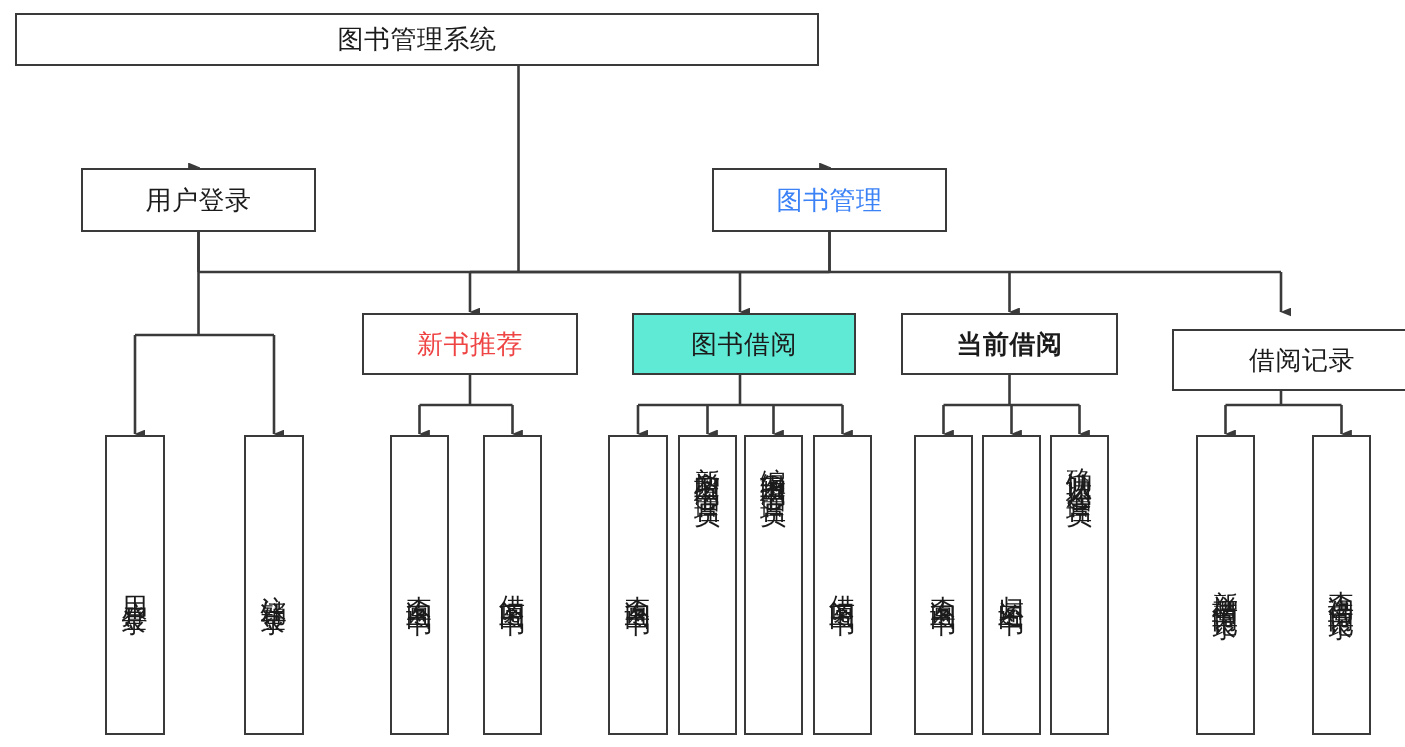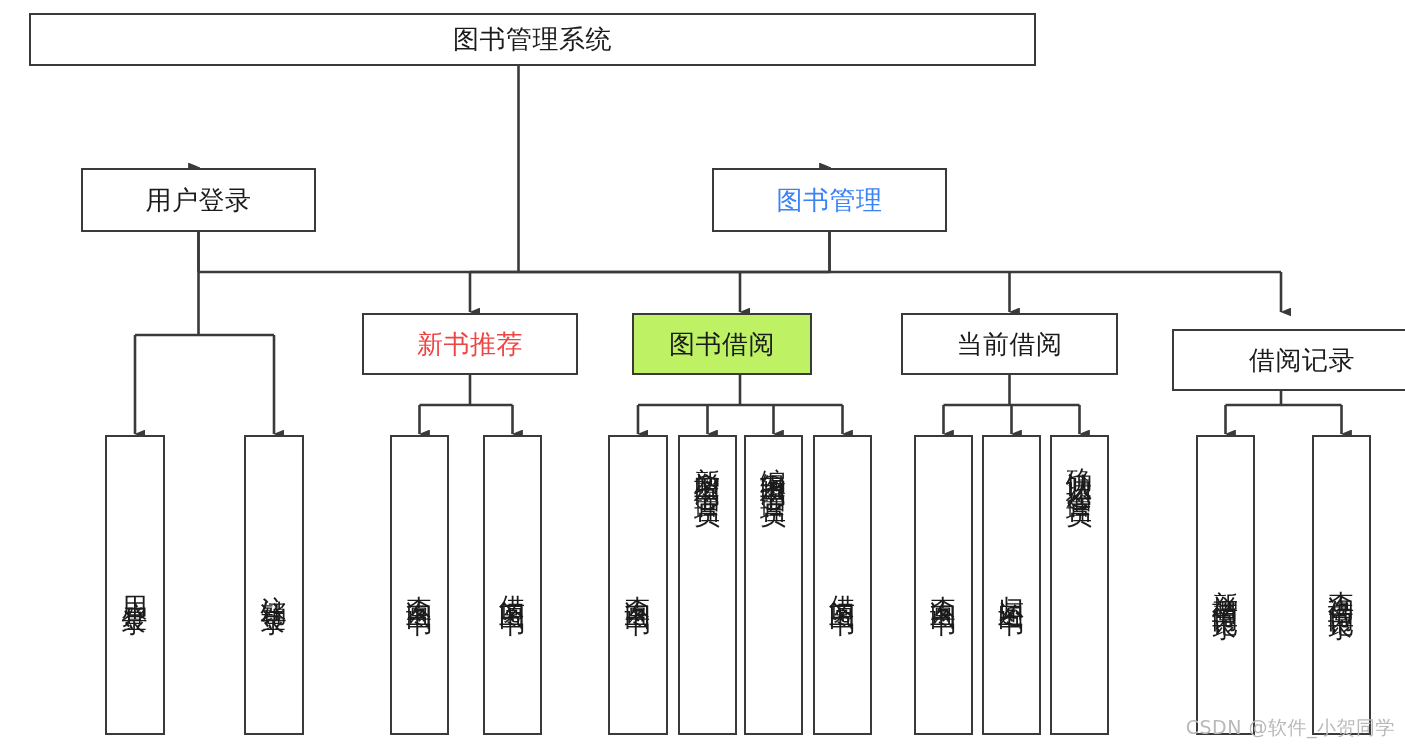--- a/index.html
+++ b/index.html
@@ -119,37 +119,37 @@
         <path d="M1011.5,405 L1011.5,434" marker-end="url(#arrowhead)"></path>
         <path d="M1079.5,405 L1079.5,434" marker-end="url(#arrowhead)"></path>
         <path d="M1281,375 L1281,405"></path>
         <path d="M1225.5,405 L1341.5,405"></path>
         <path d="M1225.5,405 L1225.5,434" marker-end="url(#arrowhead)"></path>
         <path d="M1341.5,405 L1341.5,434" marker-end="url(#arrowhead)"></path>
       </g>
   </svg>
 
   <div id="node-layer">
-      <div class="node h root" style="left: 29px; top: 13px; width: 1007px; height: 53px; border-color: rgb(58, 58, 58); background: rgb(255, 255, 255);">
+      <div class="node h root" style="left: 15px; top: 13px; width: 804px; height: 53px; border-color: rgb(58, 58, 58); background: rgb(255, 255, 255);">
         <span class="label" style="color: rgb(27, 27, 27);">图书管理系统</span>
       </div>
       <div class="node h" style="left: 81px; top: 168px; width: 235px; height: 64px; border-color: rgb(58, 58, 58); background: rgb(255, 255, 255);">
         <span class="label" style="color: rgb(27, 27, 27);">用户登录</span>
       </div>
       <div class="node h" style="left: 712px; top: 168px; width: 235px; height: 64px; border-color: rgb(58, 58, 58); background: rgb(255, 255, 255);">
         <span class="label" style="color: #3b82f6;">图书管理</span>
       </div>
       <div class="node h" style="left: 362px; top: 313px; width: 216px; height: 62px; border-color: rgb(58, 58, 58); background: rgb(255, 255, 255);">
         <span class="label" style="color: #ef4444;">新书推荐</span>
       </div>
-      <div class="node h" style="left: 632px; top: 313px; width: 180px; height: 62px; border-color: rgb(58, 58, 58); background: #bef264;">
+      <div class="node h" style="left: 632px; top: 313px; width: 224px; height: 62px; border-color: rgb(58, 58, 58); background: #5eead4;">
         <span class="label" style="color: rgb(27, 27, 27);">图书借阅</span>
       </div>
       <div class="node h" style="left: 901px; top: 313px; width: 217px; height: 62px; border-color: rgb(58, 58, 58); background: rgb(255, 255, 255);">
-        <span class="label" style="color: rgb(27, 27, 27);">当前借阅</span>
+        <span class="label" style="color: rgb(27, 27, 27); font-weight: bold;">当前借阅</span>
       </div>
       <div class="node h" style="left: 1172px; top: 329px; width: 260px; height: 62px; border-color: rgb(58, 58, 58); background: rgb(255, 255, 255);">
         <span class="label" style="color: rgb(27, 27, 27);">借阅记录</span>
       </div>
       <div class="node v mid" style="left: 105px; top: 435px; width: 60px; height: 300px; border-color: rgb(58, 58, 58); background: rgb(255, 255, 255);">
         <span class="label" style="color: rgb(27, 27, 27);">用户登录</span>
       </div>
       <div class="node v mid" style="left: 244px; top: 435px; width: 60px; height: 300px; border-color: rgb(58, 58, 58); background: rgb(255, 255, 255);">
         <span class="label" style="color: rgb(27, 27, 27);">注销登录</span>
       </div>
@@ -181,14 +181,13 @@
         <span class="label" style="color: rgb(27, 27, 27);">确认归还（管理员）</span>
       </div>
       <div class="node v mid" style="left: 1196px; top: 435px; width: 59px; height: 300px; border-color: rgb(58, 58, 58); background: rgb(255, 255, 255);">
         <span class="label" style="color: rgb(27, 27, 27);">新增借阅记录</span>
       </div>
       <div class="node v mid" style="left: 1312px; top: 435px; width: 59px; height: 300px; border-color: rgb(58, 58, 58); background: rgb(255, 255, 255);">
         <span class="label" style="color: rgb(27, 27, 27);">查询借阅记录</span>
       </div>
     </div>
 
-  <div id="watermark">CSDN @软件_小贺同学</div>
 </div>
 
 </body></html>

